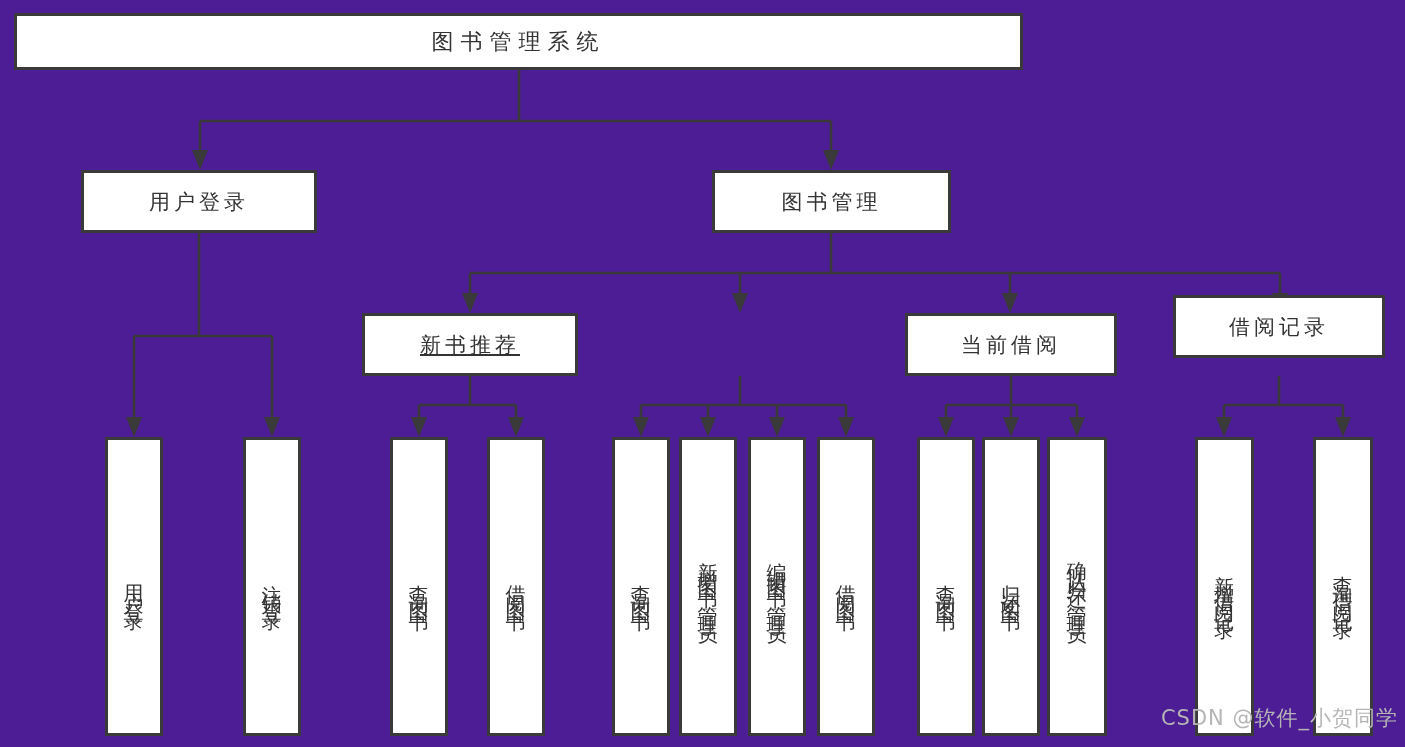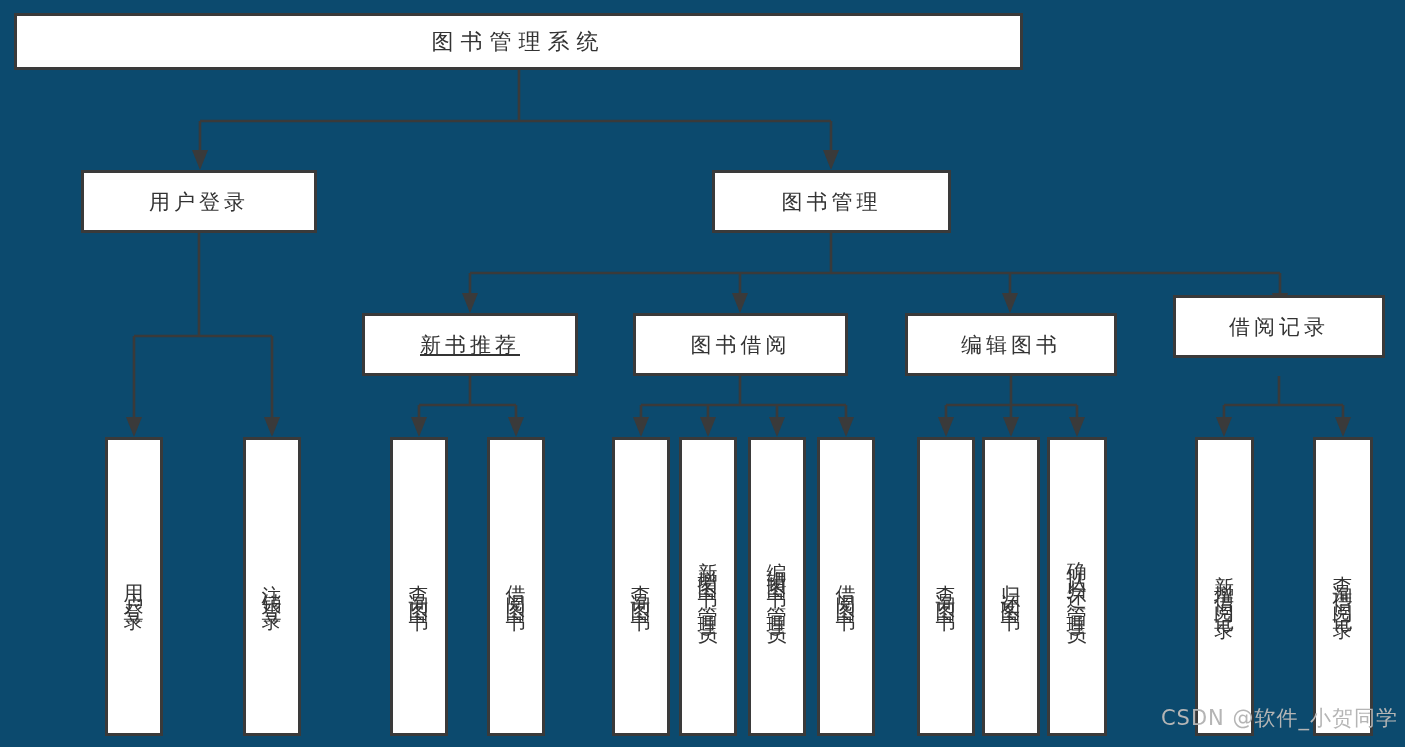--- a/index.html
+++ b/index.html
@@ -9,21 +9,21 @@
   }
   * { margin: 0; padding: 0; }
   body {
     background: #ffffff;
     font-family: "DejaVu Sans", "Liberation Sans", sans-serif;
   }
   .canvas {
     position: relative;
     width: 1405px;
     height: 747px;
-    background: #0c4a6e;
+    background: #4c1d95;
     overflow: hidden;
   }
   .connectors {
     position: absolute;
     left: 0; top: 0;
     width: 1405px;
     height: 747px;
     z-index: 1;
   }
   .connectors path {
@@ -126,25 +126,22 @@
   <div class="node h2" style="left:81px; top:170px; width:236px; height:63px;">
     <span class="label">用户登录</span>
   </div>
   <div class="node h2" style="left:712px; top:170px; width:239px; height:63px;">
     <span class="label">图书管理</span>
   </div>
 
   <div class="node h2" style="left:362px; top:313px; width:216px; height:63px;text-decoration:underline;">
     <span class="label">新书推荐</span>
   </div>
-  <div class="node h2" style="left:633px; top:313px; width:215px; height:63px;">
-    <span class="label">图书借阅</span>
-  </div>
   <div class="node h2" style="left:905px; top:313px; width:212px; height:63px;">
-    <span class="label">编辑图书</span>
+    <span class="label">当前借阅</span>
   </div>
   <div class="node h2" style="left:1173px; top:295px; width:212px; height:63px;">
     <span class="label">借阅记录</span>
   </div>
 
   <div class="node v" style="left:105px; top:437px; width:58px; height:299px;">
     <span class="label">用户登录</span>
   </div>
   <div class="node v" style="left:243px; top:437px; width:58px; height:299px;">
     <span class="label">注销登录</span>

